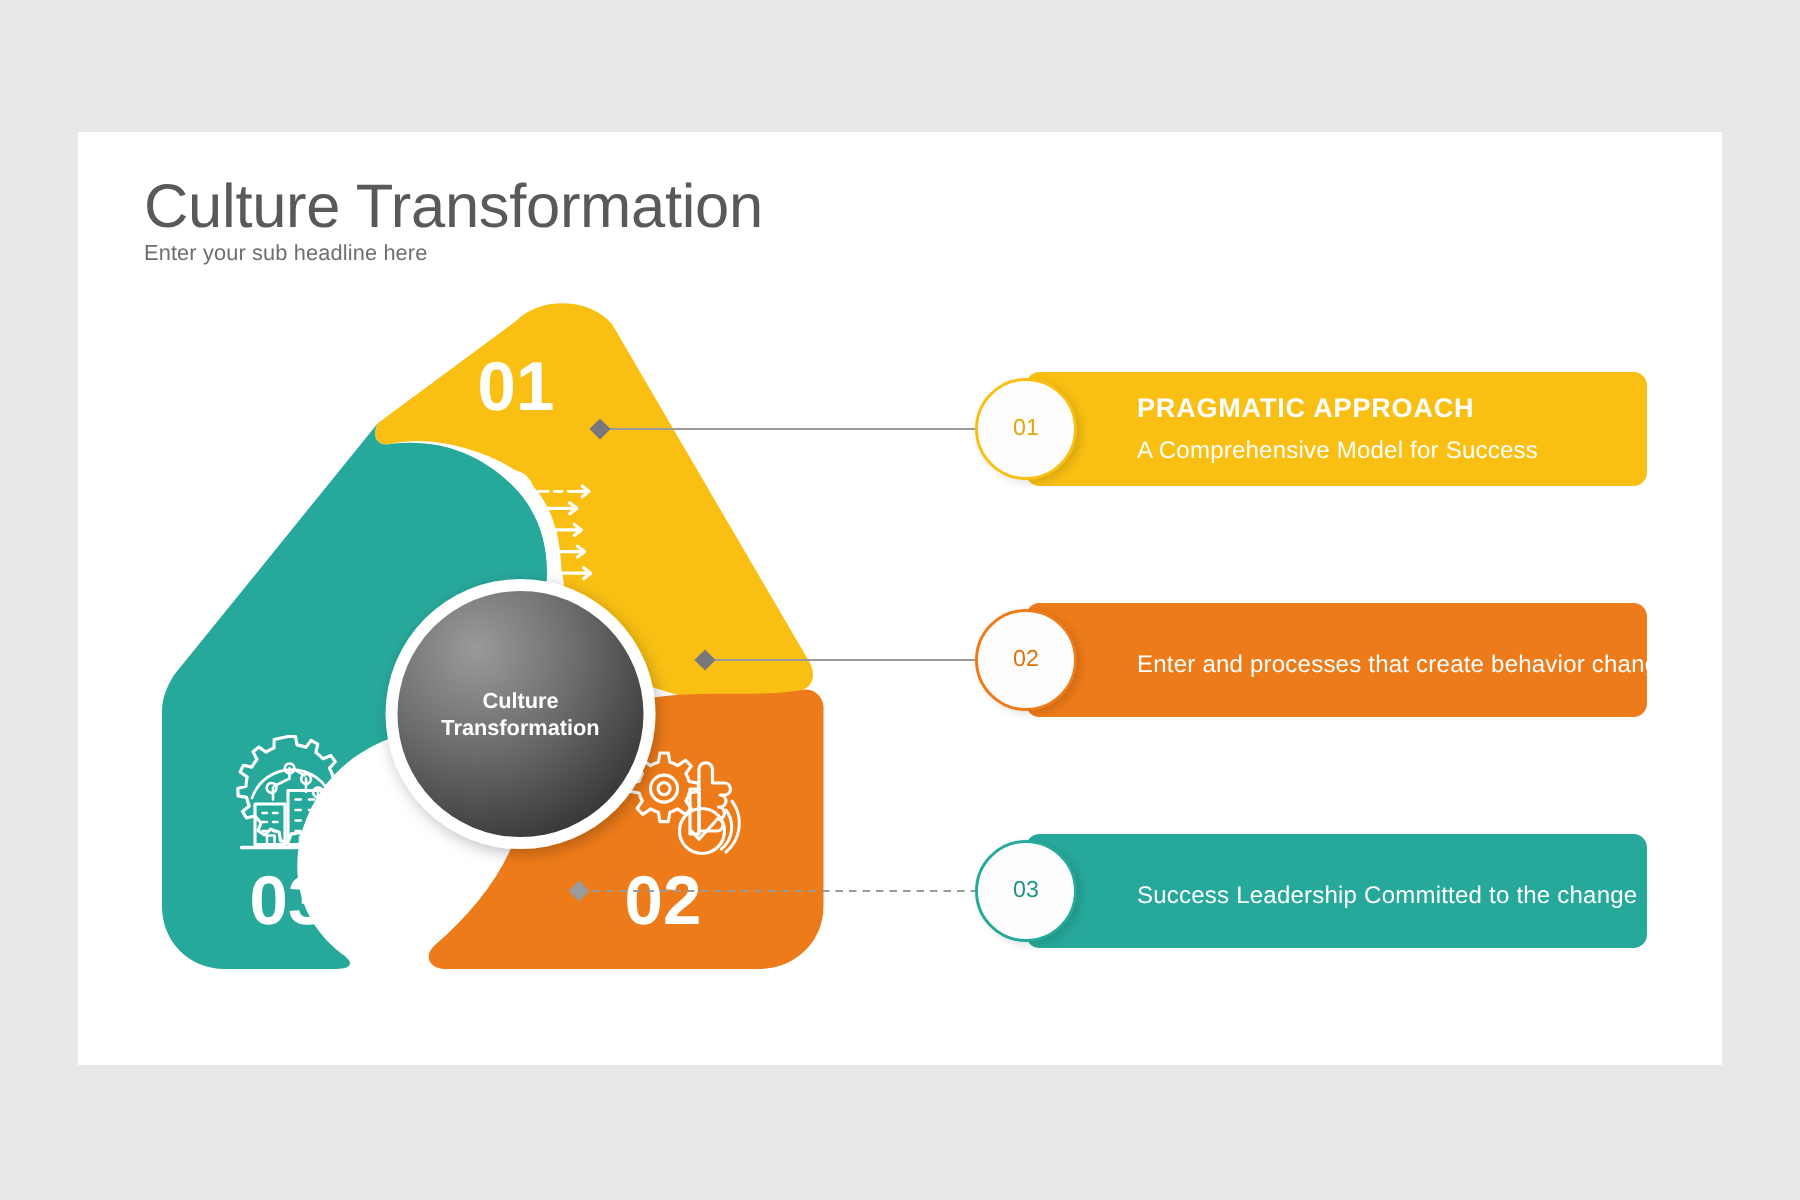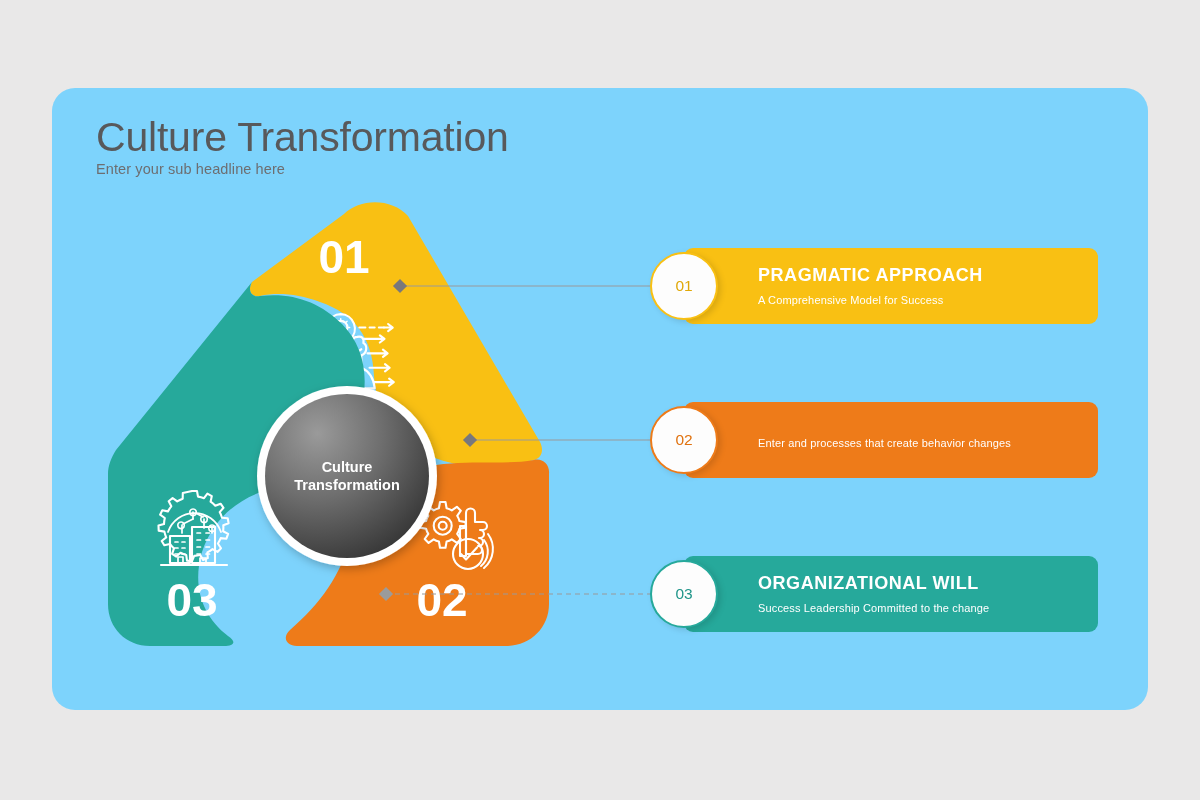--- a/index.html
+++ b/index.html
@@ -17,22 +17,21 @@
     position: relative;
   }
 
   
   #slide {
     position: absolute;
     left: 52px;
     top: 88px;
     width: 1096px;
     height: 622px;
-    background: #7dd3fc;
-    border-radius: 23px;
+    background: #ffffff;
   }
 
   
   #header {
     position: absolute;
     left: 44px;
     top: 26px;
   }
   #page-title {
     font-size: 41px;
@@ -112,21 +111,21 @@
   .callout-title {
     font-size: 18px;
     font-weight: bold;
     color: #ffffff;
     letter-spacing: 0.55px;
     line-height: 1.2;
     white-space: nowrap;
   }
   .callout-desc {
     margin-top: 8px;
-    font-size: 11px;
+    font-size: 16px;
     font-weight: 400;
     color: #ffffff;
     letter-spacing: 0.15px;
     line-height: 1.2;
     white-space: nowrap;
   }
 
   .badge {
     position: absolute;
     left: -34px;
@@ -325,18 +324,17 @@
   <div class="callout c2">
     <div class="badge b2">02</div>
     <div class="callout-text">
       <div class="callout-desc">Enter and processes  that create  behavior changes</div>
     </div>
   </div>
 
   <div class="callout c3">
     <div class="badge b3">03</div>
     <div class="callout-text">
-      <div class="callout-title">ORGANIZATIONAL WILL</div>
       <div class="callout-desc">Success Leadership Committed to the change</div>
     </div>
   </div>
 
 </div>
 
 </body></html>

